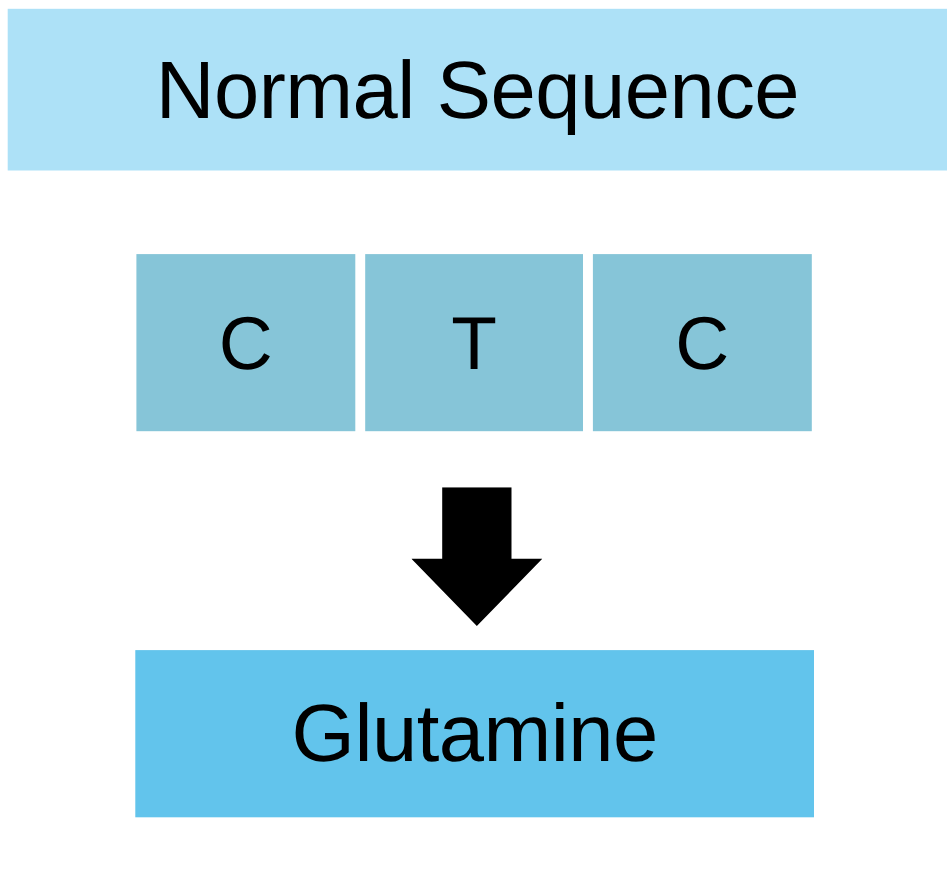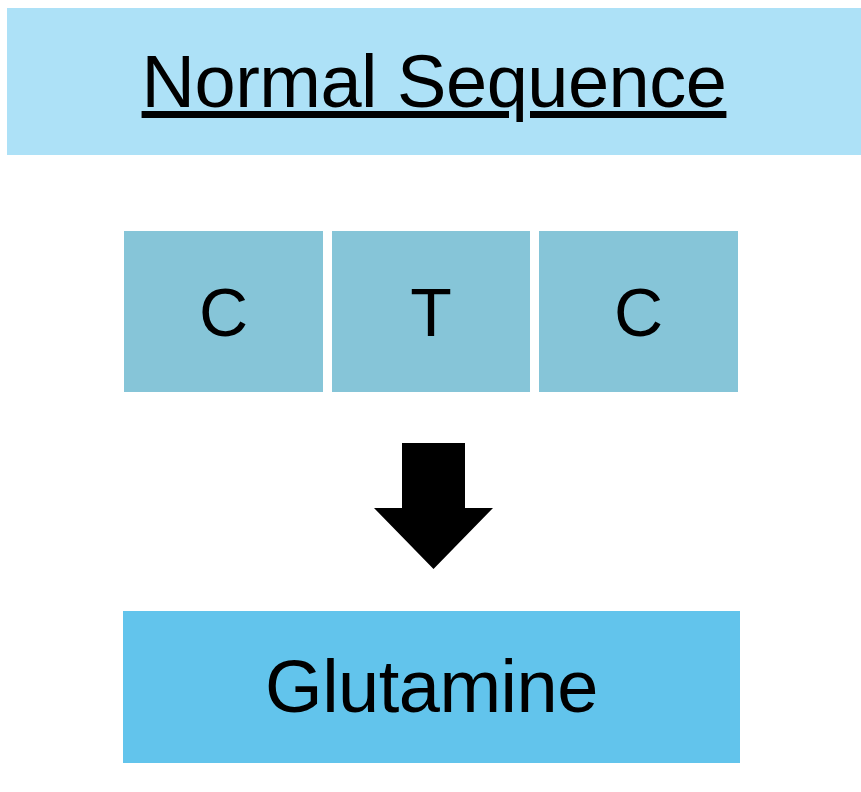--- a/index.html
+++ b/index.html
@@ -29,21 +29,20 @@
   .header-banner {
     position: absolute;
     left: 7px;
     top: 8px;
     width: 854px;
     height: 147px;
     background: #ADE1F7;
     display: flex;
     align-items: center;
     justify-content: center;
-    text-decoration: underline;
   }
   .header-title {
     font-size: 74px;
     line-height: 1;
     color: #000000;
     font-weight: 400;
     letter-spacing: -0.5px;
     white-space: nowrap;
   }
 
@@ -85,21 +84,21 @@
   .arrow-wrap svg {
     display: block;
     width: 119px;
     height: 126px;
   }
 
   
   .result-box {
     position: absolute;
     left: 123px;
-    top: 611px;
+    top: 591px;
     width: 617px;
     height: 152px;
     background: #62C4EC;
     display: flex;
     align-items: center;
     justify-content: center;
   }
   .result-label {
     font-size: 74px;
     line-height: 1;

